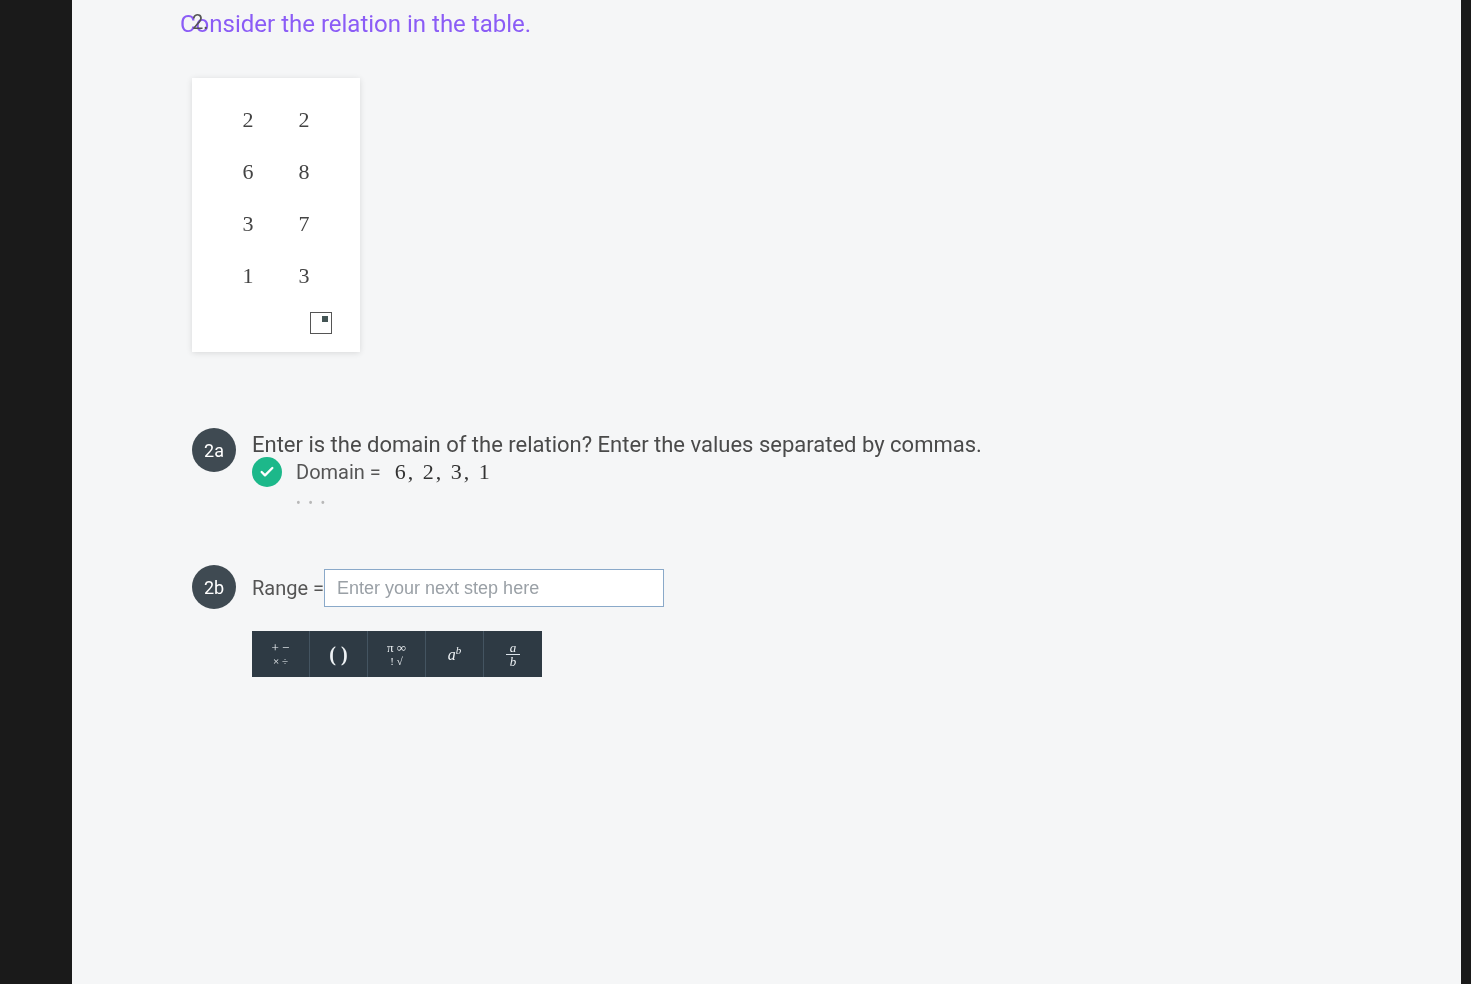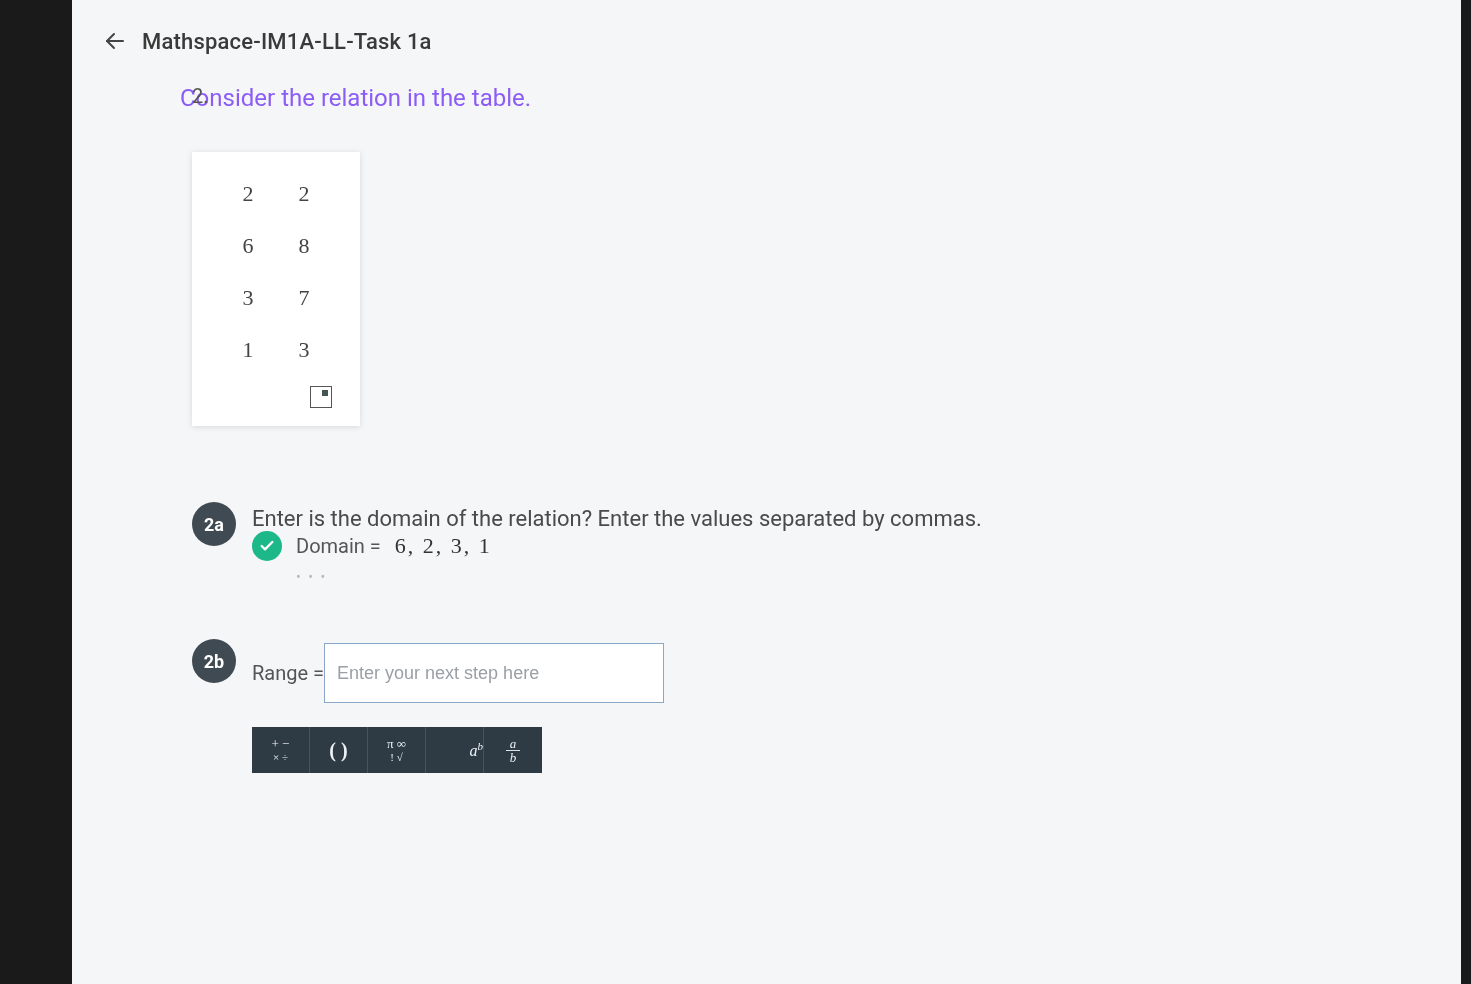--- a/index.html
+++ b/index.html
@@ -103,21 +103,21 @@
     left: 60px;
     top: -4px;
     width: 44px; height: 44px;
     background: #3f4a52;
     color: #fff;
     border-radius: 50%;
     display: flex;
     align-items: center;
     justify-content: center;
     font-size: 18px;
-    font-weight: 700;
+    font-weight: 400;
   }
   .sub-q {
     font-size: 22px;
     color: #4a4a4a;
   }
   .answer-line {
     display: flex;
     align-items: center;
     gap: 14px;
     font-size: 20px;
@@ -147,21 +147,21 @@
   }
   .input-line {
     margin-top: 24px;
     display: flex;
     align-items: center;
     font-size: 20px;
     color: #555;
   }
   .math-input {
     width: 340px;
-    height: 60px;
+    height: 38px;
     border: 1px solid #8aa9c9;
     background: #fff;
     padding: 12px 12px;
     font-size: 18px;
     color: #8b5cf6;
     outline: none;
   }
   .math-input::placeholder { color: #9aa0a6; }
   .toolbar {
     margin-top: 24px;
@@ -179,43 +179,34 @@
     align-items: center;
     justify-content: center;
     font-size: 13px;
     cursor: pointer;
     font-family: Georgia, serif;
     line-height: 1;
   }
   .tool:last-child { border-right: none; }
   .tool .row2 { font-size: 11px; margin-top: 2px; }
   .tool.single { font-size: 20px; font-weight: 600; }
-  .tool.ab { font-size: 16px; font-style: italic; align-items: flex-end; }
+  .tool.ab { font-size: 16px; font-style: italic; }
   .tool.ab sup { font-size: 11px; vertical-align: super; }
   .tool.frac {
     font-size: 13px;
     font-style: italic;
   }
   .tool.frac .num { border-bottom: 1px solid #dbe3ea; padding: 0 4px; }
   .tool.frac .den { padding: 0 4px; }
 </style>
 </head>
 <body>
 
 <div class="frame">
 
-  <div class="header">
-    <div class="back-arrow">
-      <svg width="24" height="24" viewBox="0 0 24 24" fill="none" stroke="currentColor" stroke-width="2" stroke-linecap="round" stroke-linejoin="round">
-          <line x1="20" y1="12" x2="4" y2="12"></line>
-          <polyline points="11 5 4 12 11 19"></polyline>
-        </svg>
-    </div>
-    <div class="title">Mathspace-IM1A-LL-Task 1a</div>
-  </div>
 
   <div class="content">
 
     <div class="qrow">
       <span class="qnum">2.</span>
       <span class="qtext">Consider the relation in the table.</span>
     </div>
 
     <div class="table-area">
       <table class="rel-table">

